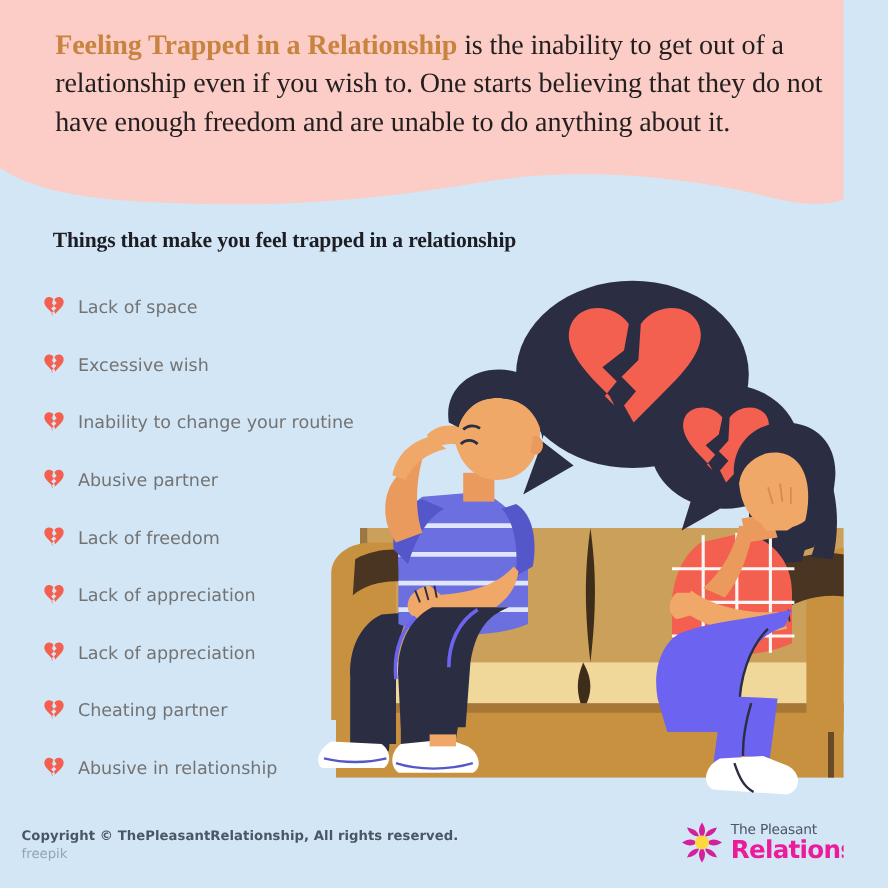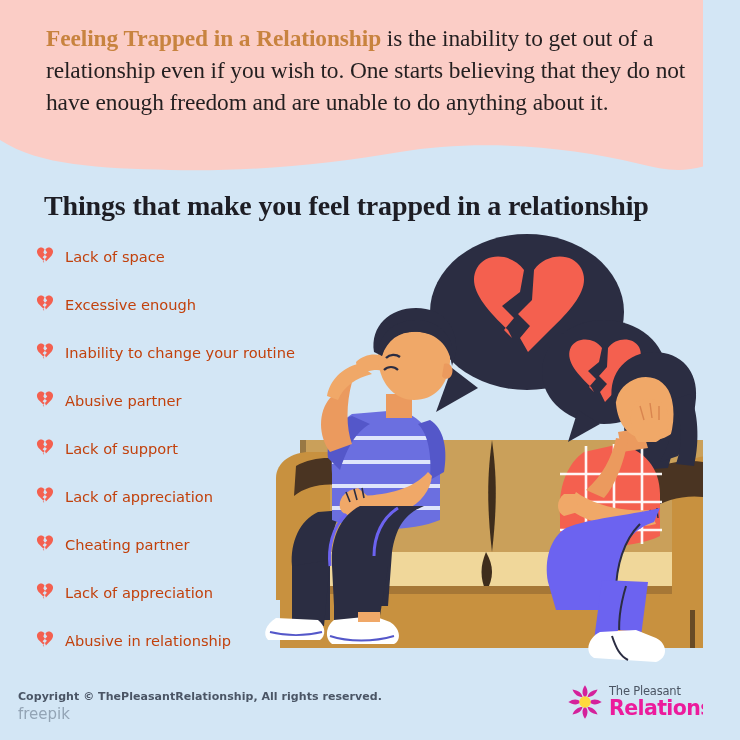--- a/index.html
+++ b/index.html
@@ -50,21 +50,21 @@
   }
 
   
   .section-heading {
     position: absolute;
     left: 44px;
     top: 190px;
     z-index: 5;
     font-family: "Liberation Serif", serif;
     font-weight: bold;
-    font-size: 28px;
+    font-size: 18px;
     color: #1d1d24;
     letter-spacing: -0.15px;
   }
 
   
   .bullet-list {
     position: absolute;
     left: 34px;
     top: 232px;
     z-index: 6;
@@ -80,21 +80,21 @@
   .bullet-icon {
     width: 22px;
     height: 22px;
     flex: 0 0 22px;
     margin-right: 9px;
     display: block;
   }
   .bullet-label {
     font-family: "DejaVu Sans", sans-serif;
     font-size: 14.6px;
-    color: #c2410c;
+    color: #737373;
     white-space: nowrap;
   }
 
   
   .illustration {
     position: absolute;
     left: 0;
     top: 0;
     width: 740px;
     height: 740px;
@@ -113,21 +113,21 @@
     font-weight: bold;
     color: #4a5565;
     letter-spacing: 0.05px;
   }
   .footer-credit {
     position: absolute;
     left: 18px;
     top: 705px;
     z-index: 7;
     font-family: "DejaVu Sans", sans-serif;
-    font-size: 15px;
+    font-size: 11px;
     color: #93a4b5;
   }
   .footer-logo {
     position: absolute;
     left: 565px;
     top: 682px;
     z-index: 7;
     display: flex;
     align-items: center;
   }
@@ -363,63 +363,63 @@
         <path d="M11.4,4.6C9.6,2.2,5.9,2.1,4.1,4.5C2.3,6.9,3.4,10.2,6,12.9l4.3,4.4l0.9,2.6l-1.6-2.2l2.1-2.3l-2.3-2.1l2.6-2.6l-1.8-2.4z" fill="#f4604f"></path>
         <path d="M12.6,4.6c1.8-2.4,5.5-2.5,7.3-0.1c1.8,2.4,0.7,5.7-1.9,8.4l-5,5.1l-1-2.8l2.1-2.3l-2.3-2.1l2.6-2.6l-1.8-2.4z" fill="#f4604f"></path>
       </svg>
       <span class="bullet-label">Lack of space</span>
     </li>
     <li class="bullet-item">
       <svg class="bullet-icon" viewBox="0 0 24 24">
         <path d="M11.4,4.6C9.6,2.2,5.9,2.1,4.1,4.5C2.3,6.9,3.4,10.2,6,12.9l4.3,4.4l0.9,2.6l-1.6-2.2l2.1-2.3l-2.3-2.1l2.6-2.6l-1.8-2.4z" fill="#f4604f"></path>
         <path d="M12.6,4.6c1.8-2.4,5.5-2.5,7.3-0.1c1.8,2.4,0.7,5.7-1.9,8.4l-5,5.1l-1-2.8l2.1-2.3l-2.3-2.1l2.6-2.6l-1.8-2.4z" fill="#f4604f"></path>
       </svg>
-      <span class="bullet-label">Excessive enough</span>
+      <span class="bullet-label">Excessive wish</span>
     </li>
     <li class="bullet-item">
       <svg class="bullet-icon" viewBox="0 0 24 24">
         <path d="M11.4,4.6C9.6,2.2,5.9,2.1,4.1,4.5C2.3,6.9,3.4,10.2,6,12.9l4.3,4.4l0.9,2.6l-1.6-2.2l2.1-2.3l-2.3-2.1l2.6-2.6l-1.8-2.4z" fill="#f4604f"></path>
         <path d="M12.6,4.6c1.8-2.4,5.5-2.5,7.3-0.1c1.8,2.4,0.7,5.7-1.9,8.4l-5,5.1l-1-2.8l2.1-2.3l-2.3-2.1l2.6-2.6l-1.8-2.4z" fill="#f4604f"></path>
       </svg>
       <span class="bullet-label">Inability to change your routine</span>
     </li>
     <li class="bullet-item">
       <svg class="bullet-icon" viewBox="0 0 24 24">
         <path d="M11.4,4.6C9.6,2.2,5.9,2.1,4.1,4.5C2.3,6.9,3.4,10.2,6,12.9l4.3,4.4l0.9,2.6l-1.6-2.2l2.1-2.3l-2.3-2.1l2.6-2.6l-1.8-2.4z" fill="#f4604f"></path>
         <path d="M12.6,4.6c1.8-2.4,5.5-2.5,7.3-0.1c1.8,2.4,0.7,5.7-1.9,8.4l-5,5.1l-1-2.8l2.1-2.3l-2.3-2.1l2.6-2.6l-1.8-2.4z" fill="#f4604f"></path>
       </svg>
       <span class="bullet-label">Abusive partner</span>
     </li>
     <li class="bullet-item">
       <svg class="bullet-icon" viewBox="0 0 24 24">
         <path d="M11.4,4.6C9.6,2.2,5.9,2.1,4.1,4.5C2.3,6.9,3.4,10.2,6,12.9l4.3,4.4l0.9,2.6l-1.6-2.2l2.1-2.3l-2.3-2.1l2.6-2.6l-1.8-2.4z" fill="#f4604f"></path>
         <path d="M12.6,4.6c1.8-2.4,5.5-2.5,7.3-0.1c1.8,2.4,0.7,5.7-1.9,8.4l-5,5.1l-1-2.8l2.1-2.3l-2.3-2.1l2.6-2.6l-1.8-2.4z" fill="#f4604f"></path>
       </svg>
-      <span class="bullet-label">Lack of support</span>
+      <span class="bullet-label">Lack of freedom</span>
     </li>
     <li class="bullet-item">
       <svg class="bullet-icon" viewBox="0 0 24 24">
         <path d="M11.4,4.6C9.6,2.2,5.9,2.1,4.1,4.5C2.3,6.9,3.4,10.2,6,12.9l4.3,4.4l0.9,2.6l-1.6-2.2l2.1-2.3l-2.3-2.1l2.6-2.6l-1.8-2.4z" fill="#f4604f"></path>
         <path d="M12.6,4.6c1.8-2.4,5.5-2.5,7.3-0.1c1.8,2.4,0.7,5.7-1.9,8.4l-5,5.1l-1-2.8l2.1-2.3l-2.3-2.1l2.6-2.6l-1.8-2.4z" fill="#f4604f"></path>
       </svg>
       <span class="bullet-label">Lack of appreciation</span>
     </li>
     <li class="bullet-item">
       <svg class="bullet-icon" viewBox="0 0 24 24">
         <path d="M11.4,4.6C9.6,2.2,5.9,2.1,4.1,4.5C2.3,6.9,3.4,10.2,6,12.9l4.3,4.4l0.9,2.6l-1.6-2.2l2.1-2.3l-2.3-2.1l2.6-2.6l-1.8-2.4z" fill="#f4604f"></path>
         <path d="M12.6,4.6c1.8-2.4,5.5-2.5,7.3-0.1c1.8,2.4,0.7,5.7-1.9,8.4l-5,5.1l-1-2.8l2.1-2.3l-2.3-2.1l2.6-2.6l-1.8-2.4z" fill="#f4604f"></path>
       </svg>
+      <span class="bullet-label">Lack of appreciation</span>
+    </li>
+    <li class="bullet-item">
+      <svg class="bullet-icon" viewBox="0 0 24 24">
+        <path d="M11.4,4.6C9.6,2.2,5.9,2.1,4.1,4.5C2.3,6.9,3.4,10.2,6,12.9l4.3,4.4l0.9,2.6l-1.6-2.2l2.1-2.3l-2.3-2.1l2.6-2.6l-1.8-2.4z" fill="#f4604f"></path>
+        <path d="M12.6,4.6c1.8-2.4,5.5-2.5,7.3-0.1c1.8,2.4,0.7,5.7-1.9,8.4l-5,5.1l-1-2.8l2.1-2.3l-2.3-2.1l2.6-2.6l-1.8-2.4z" fill="#f4604f"></path>
+      </svg>
       <span class="bullet-label">Cheating partner</span>
-    </li>
-    <li class="bullet-item">
-      <svg class="bullet-icon" viewBox="0 0 24 24">
-        <path d="M11.4,4.6C9.6,2.2,5.9,2.1,4.1,4.5C2.3,6.9,3.4,10.2,6,12.9l4.3,4.4l0.9,2.6l-1.6-2.2l2.1-2.3l-2.3-2.1l2.6-2.6l-1.8-2.4z" fill="#f4604f"></path>
-        <path d="M12.6,4.6c1.8-2.4,5.5-2.5,7.3-0.1c1.8,2.4,0.7,5.7-1.9,8.4l-5,5.1l-1-2.8l2.1-2.3l-2.3-2.1l2.6-2.6l-1.8-2.4z" fill="#f4604f"></path>
-      </svg>
-      <span class="bullet-label">Lack of appreciation</span>
     </li>
     <li class="bullet-item">
       <svg class="bullet-icon" viewBox="0 0 24 24">
         <path d="M11.4,4.6C9.6,2.2,5.9,2.1,4.1,4.5C2.3,6.9,3.4,10.2,6,12.9l4.3,4.4l0.9,2.6l-1.6-2.2l2.1-2.3l-2.3-2.1l2.6-2.6l-1.8-2.4z" fill="#f4604f"></path>
         <path d="M12.6,4.6c1.8-2.4,5.5-2.5,7.3-0.1c1.8,2.4,0.7,5.7-1.9,8.4l-5,5.1l-1-2.8l2.1-2.3l-2.3-2.1l2.6-2.6l-1.8-2.4z" fill="#f4604f"></path>
       </svg>
       <span class="bullet-label">Abusive in relationship</span>
     </li>
   </ul>
 

